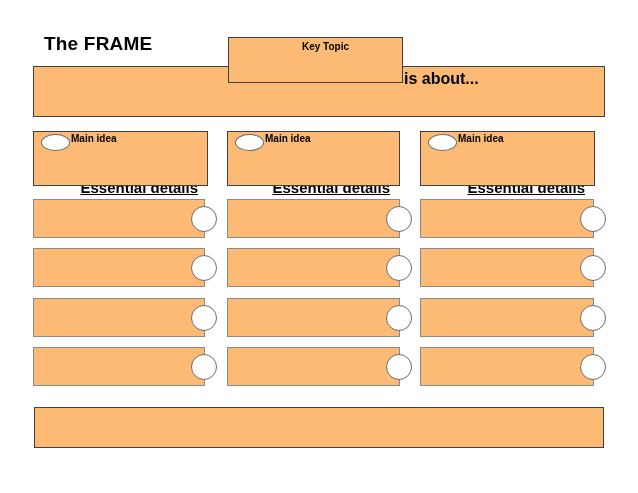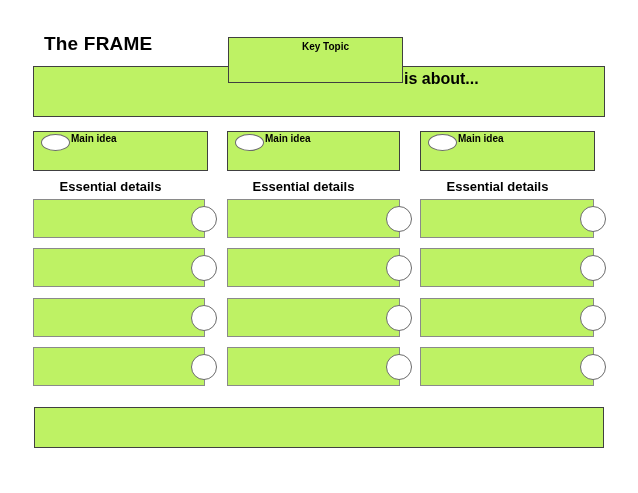--- a/index.html
+++ b/index.html
@@ -4,51 +4,51 @@
 <style>
   html,body{margin:0;padding:0;background:#ffffff;}
   .page{
     position:relative;width:638px;height:493px;background:#ffffff;
     font-family:"Liberation Sans",sans-serif;color:#000;overflow:hidden;
   }
   .title{
     position:absolute;left:44px;top:33px;margin:0;
     font-size:19px;font-weight:bold;letter-spacing:0.2px;
   }
-  .box{position:absolute;background:#bef264;box-sizing:border-box;padding-left:20px;}
+  .box{position:absolute;background:#fdba74;box-sizing:border-box;padding-left:20px;}
   .dark{border:1px solid #404040;}
   .light{border:1px solid #8a8a8a;}
 
   .about-box{left:33px;top:66px;width:572px;height:51px;z-index:1;}
   .about-label{
     position:absolute;left:370px;top:3px;
     font-size:16px;font-weight:bold;white-space:nowrap;
   }
   .key-topic-box{
     left:228px;top:37px;width:175px;height:46px;z-index:2;
     text-align:center;padding-top:3px;
     font-size:10px;font-weight:bold;
   }
 
-  .main-idea-box{top:131px;height:40px;z-index:1;}
+  .main-idea-box{top:131px;height:55px;z-index:1;}
   .mi1{left:33px;width:175px;}
   .mi2{left:227px;width:173px;}
   .mi3{left:420px;width:175px;}
   .oval{
     position:absolute;left:7px;top:2px;width:27px;height:15px;
     border:1px solid #6b6b6b;border-radius:50%;background:#ffffff;
   }
   .mi-label{
     position:absolute;left:37px;top:1px;
     font-size:10px;font-weight:bold;white-space:nowrap;
   }
 
   .ed-label{
-    position:absolute;top:179px;text-align:center;
-    font-size:13px;font-weight:bold;
+    position:absolute;top:179px;text-align:right;
+    font-size:15px;font-weight:bold;text-decoration:underline;
   }
   .ed1{left:23px;width:175px;}
   .ed2{left:217px;width:173px;}
   .ed3{left:410px;width:175px;}
 
   .detail-box{height:39px;z-index:1;}
   .c1{left:33px;width:172px;}
   .c2{left:227px;width:173px;}
   .c3{left:420px;width:174px;}
   .r1{top:199px;}

